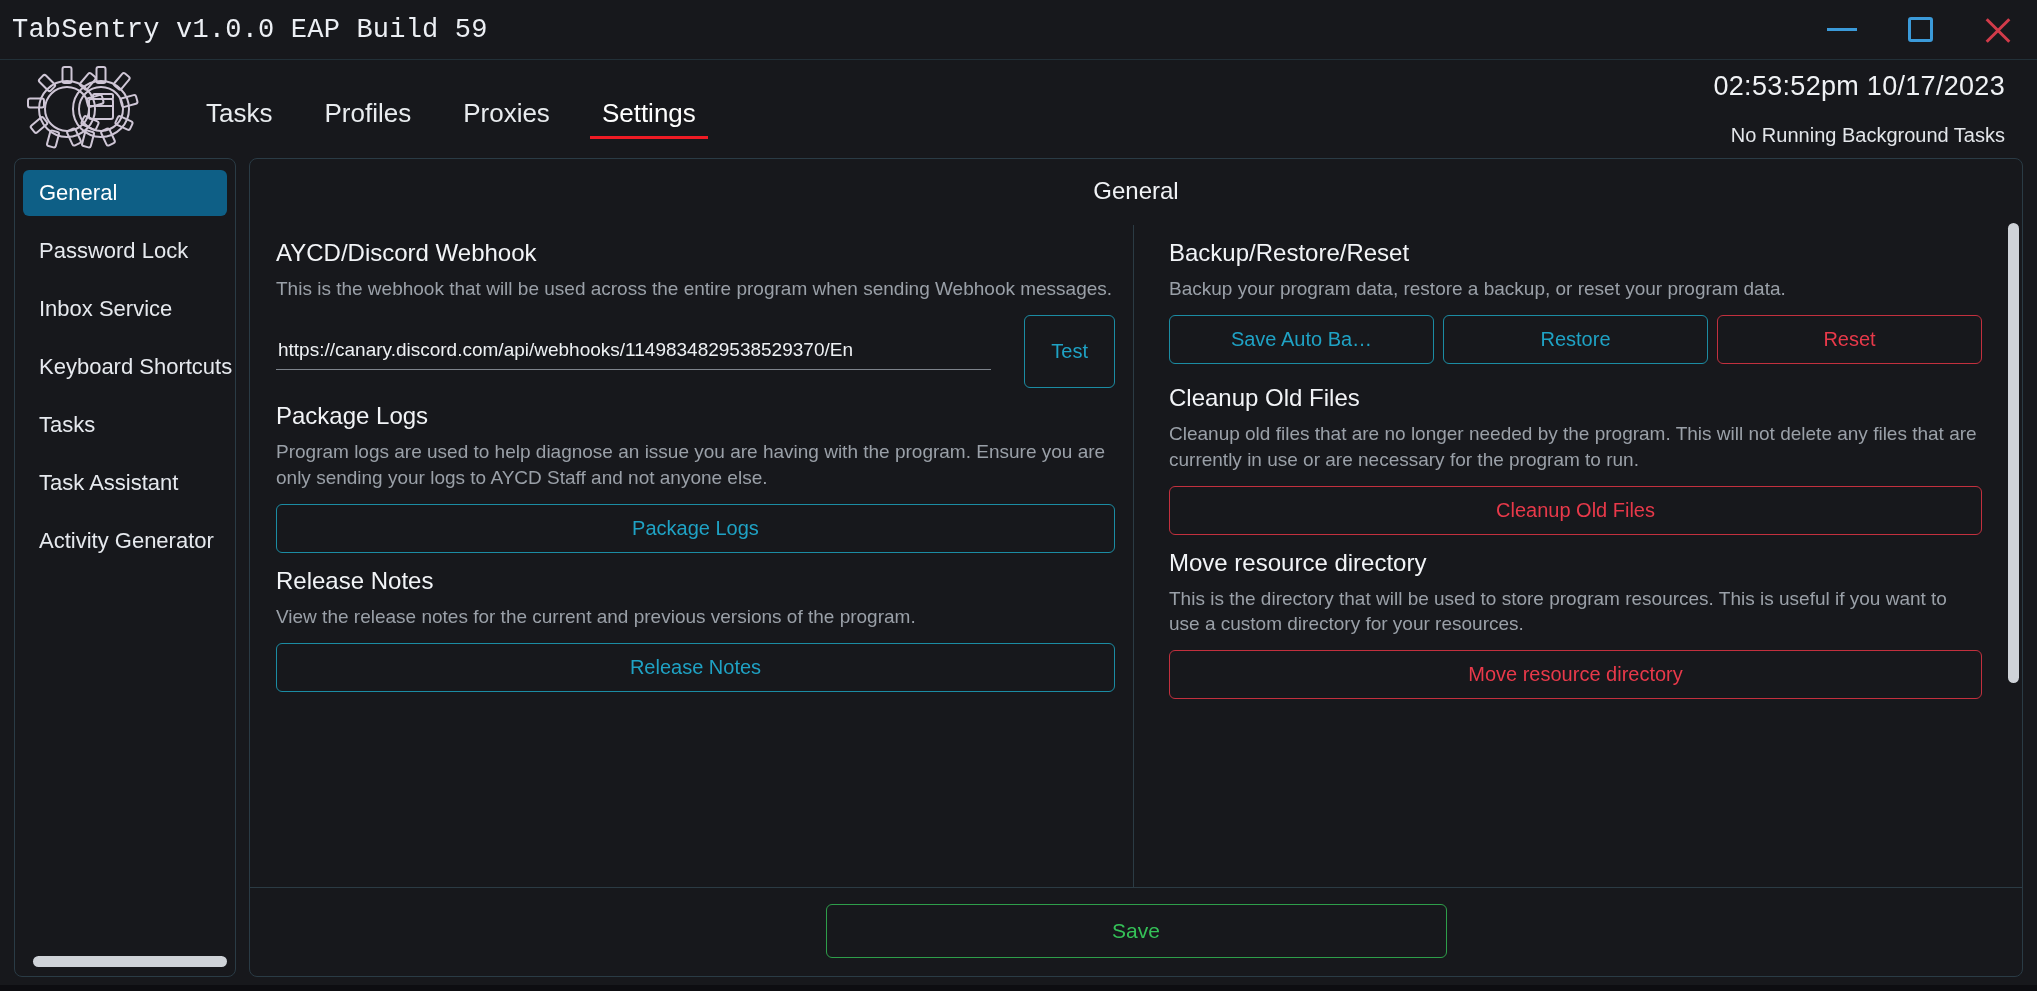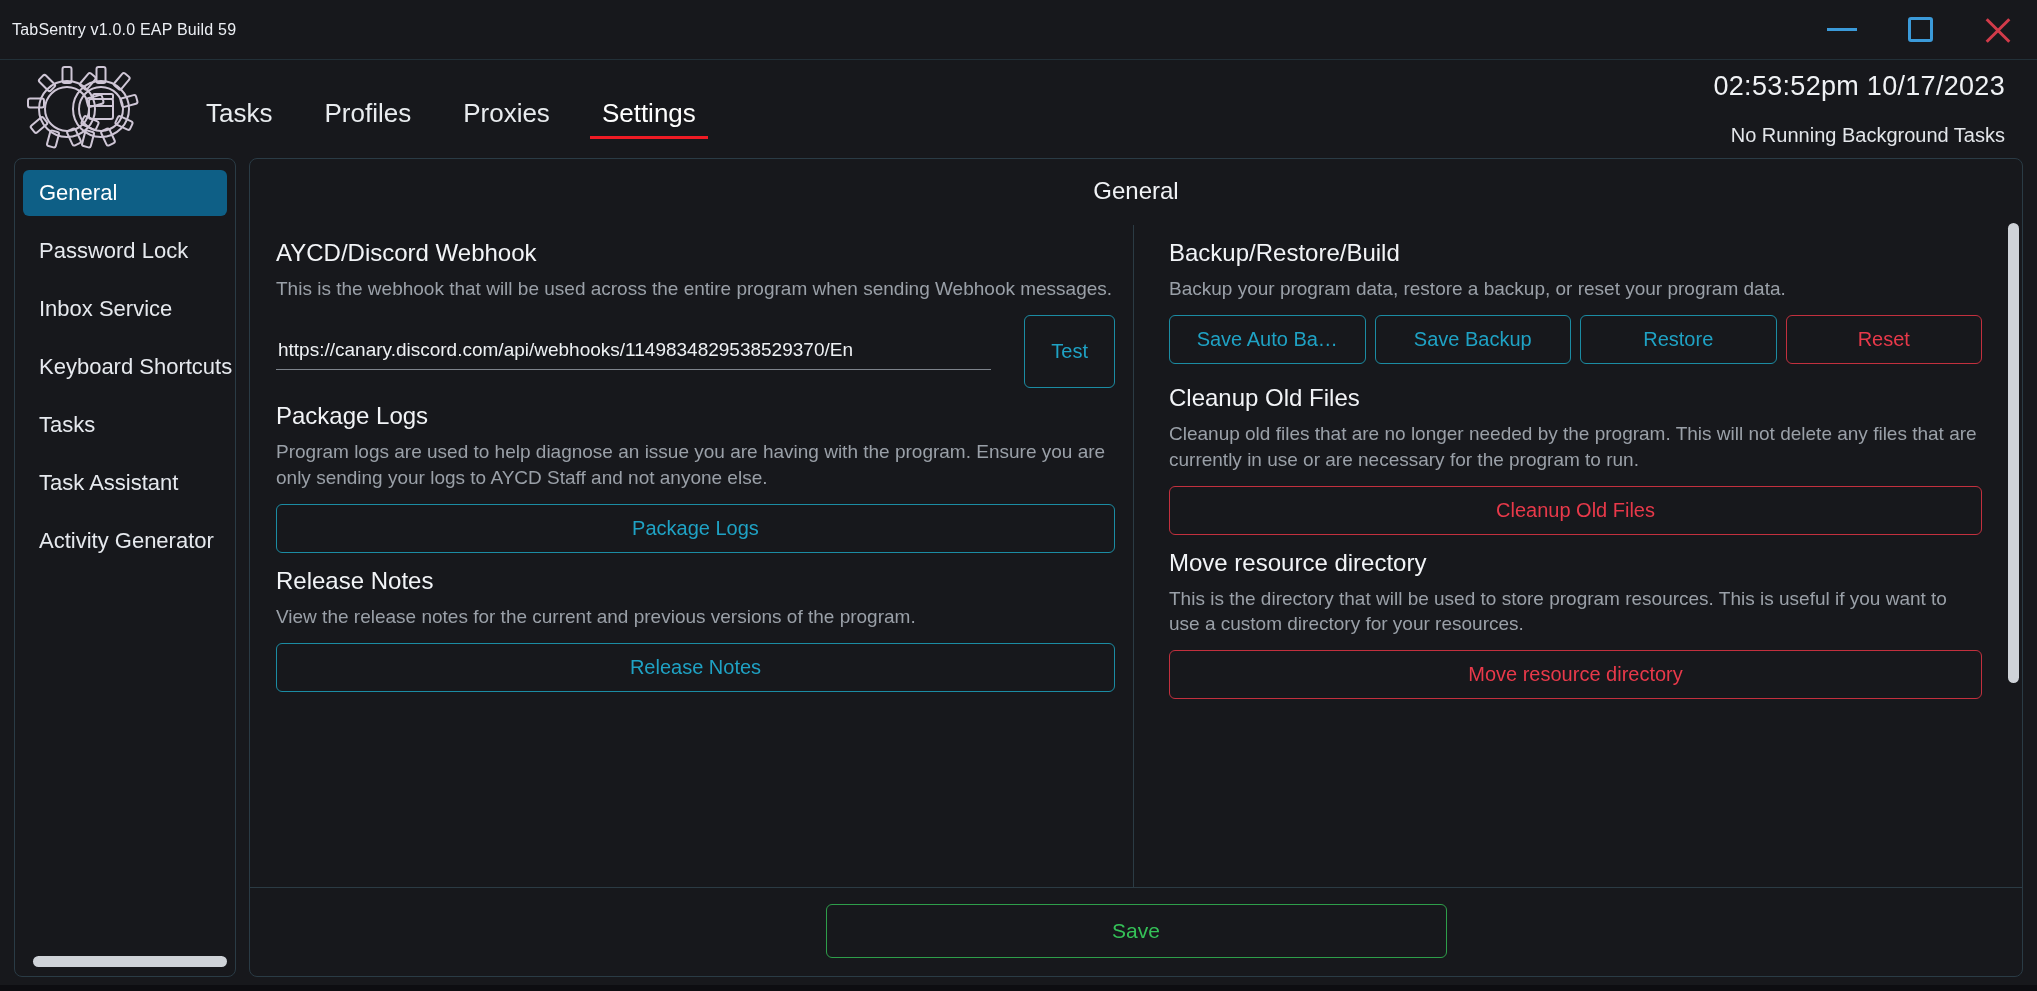--- a/index.html
+++ b/index.html
@@ -19,21 +19,21 @@
   
   .titlebar {
     height: 60px; min-height: 60px;
     background: #17181c;
     display: flex; align-items: center;
     justify-content: space-between;
     border-bottom: 1px solid #223038;
     padding-left: 12px;
   }
   .title-text {
-    color: #eceff4; font-size: 16px; letter-spacing: .2px;
+    color: #eceff4; font-size: 27px; letter-spacing: .2px; font-family: Liberation Mono, monospace;
   }
   .win-controls { display: flex; align-items: center; height: 60px; }
   .win-btn {
     width: 78px; height: 60px;
     display: flex; align-items: center; justify-content: center;
   }
   .min-glyph { width: 30px; height: 3px; background: #3b9ad9; display: block; }
   .max-glyph { width: 25px; height: 25px; border: 3px solid #3b9ad9; border-radius: 3px; display: block; }
   .close-glyph { position: relative; width: 32px; height: 32px; display: block; }
   .close-glyph:before, .close-glyph:after {
@@ -286,25 +286,24 @@
               <div class="sec-title">Release Notes</div>
               <div class="sec-desc">View the release notes for the current and previous versions of the program.</div>
               <button class="btn teal wide">Release Notes</button>
             </div>
 
           </div>
 
           <div class="col right">
 
             <div>
-              <div class="sec-title">Backup/Restore/Build</div>
+              <div class="sec-title">Backup/Restore/Reset</div>
               <div class="sec-desc">Backup your program data, restore a backup, or reset your program data.</div>
               <div class="btn-row">
                 <button class="btn teal">Save Auto Ba…</button>
-                <button class="btn teal">Save Backup</button>
                 <button class="btn teal">Restore</button>
                 <button class="btn red">Reset</button>
               </div>
             </div>
 
             <div>
               <div class="sec-title">Cleanup Old Files</div>
               <div class="sec-desc">Cleanup old files that are no longer needed by the program. This will not delete any files that are currently in use or are necessary for the program to run.</div>
               <button class="btn red wide">Cleanup Old Files</button>
             </div>

